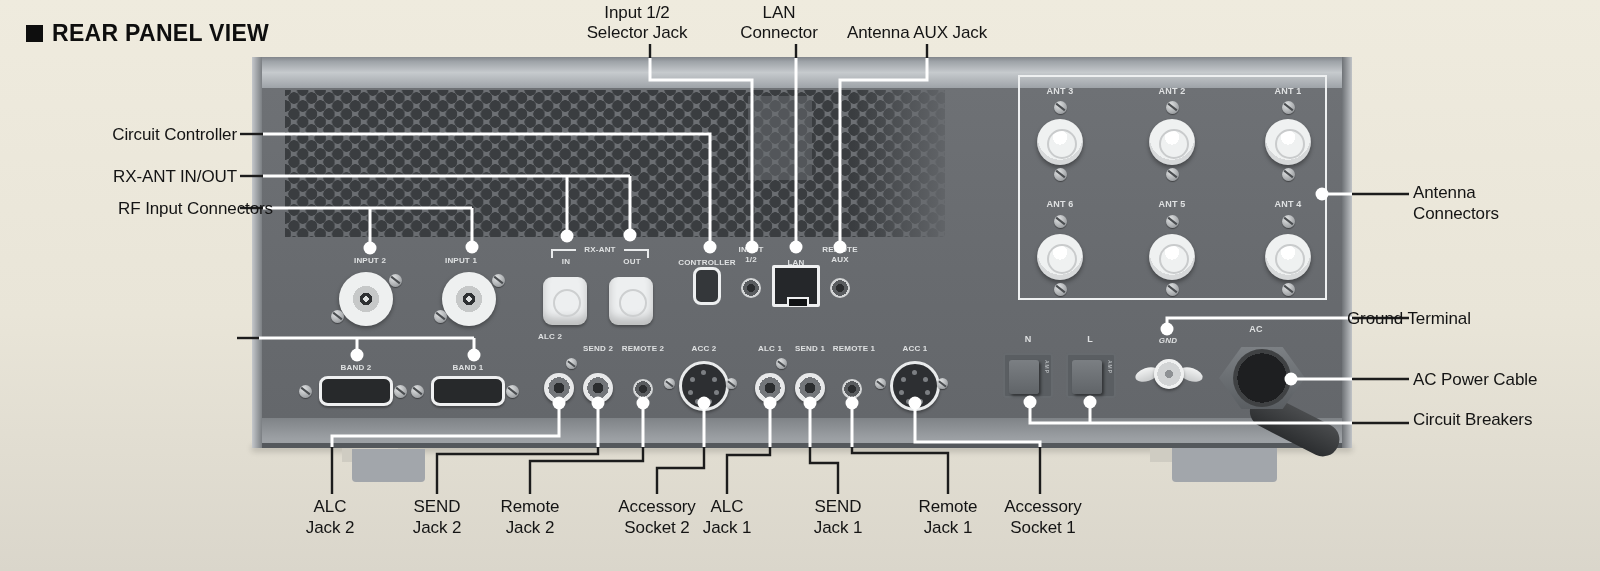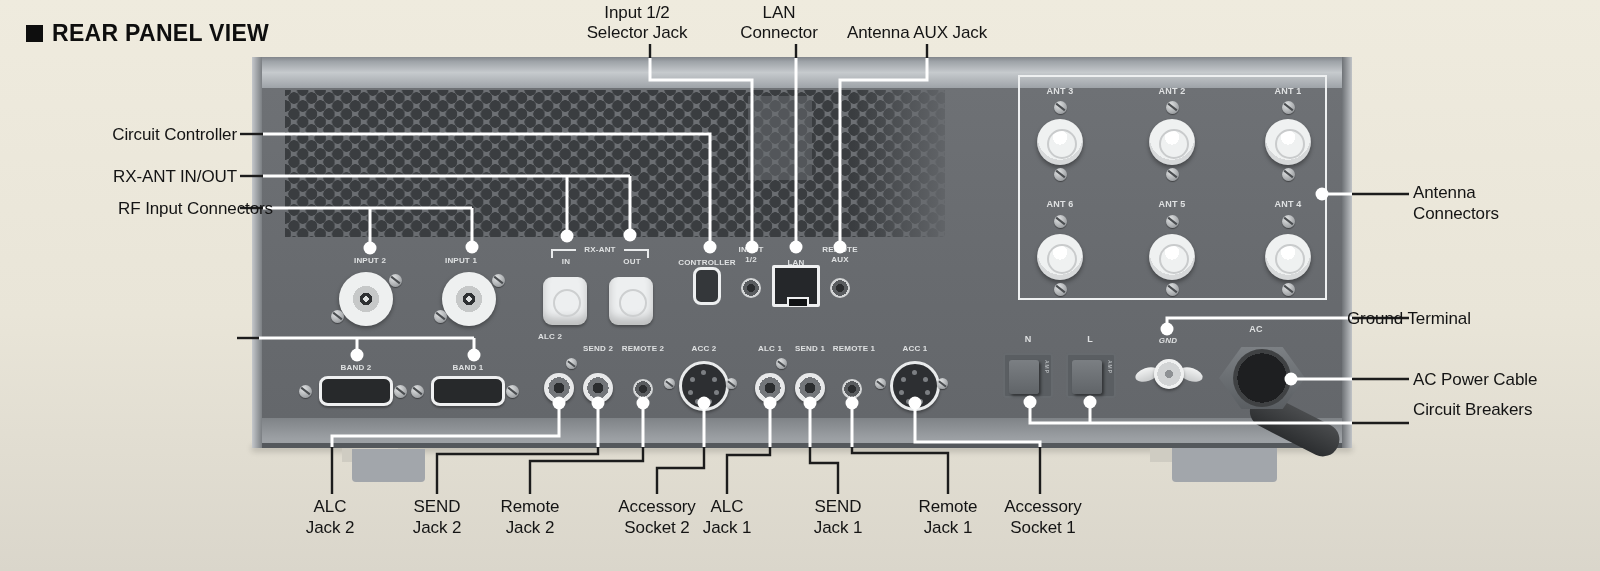--- a/index.html
+++ b/index.html
@@ -317,21 +317,21 @@
   <div class="lbl ctr" style="left:917px;top:23px;">Antenna AUX Jack</div>
 
   <div class="lbl rt" style="left:237px;top:125px;">Circuit Controller</div>
   <div class="lbl rt" style="left:237px;top:167px;">RX-ANT IN/OUT</div>
   <div class="lbl rt" style="left:249px;top:199px;margin-left:24px;">RF Input Connectors</div>
 
   <div class="lbl" style="left:1413px;top:182px;line-height:21px;">Antenna
 Connectors</div>
   <div class="lbl" style="left:1347px;top:309px;">Ground Terminal</div>
   <div class="lbl" style="left:1413px;top:370px;">AC Power Cable</div>
-  <div class="lbl" style="left:1413px;top:400px;">Circuit Breakers</div>
+  <div class="lbl" style="left:1413px;top:410px;">Circuit Breakers</div>
 
   <div class="lbl ctr btm" style="left:330px;top:496px;">ALC
 Jack 2</div>
   <div class="lbl ctr btm" style="left:437px;top:496px;">SEND
 Jack 2</div>
   <div class="lbl ctr btm" style="left:530px;top:496px;">Remote
 Jack 2</div>
   <div class="lbl ctr btm" style="left:657px;top:496px;">Accessory
 Socket 2</div>
   <div class="lbl ctr btm" style="left:727px;top:496px;">ALC

